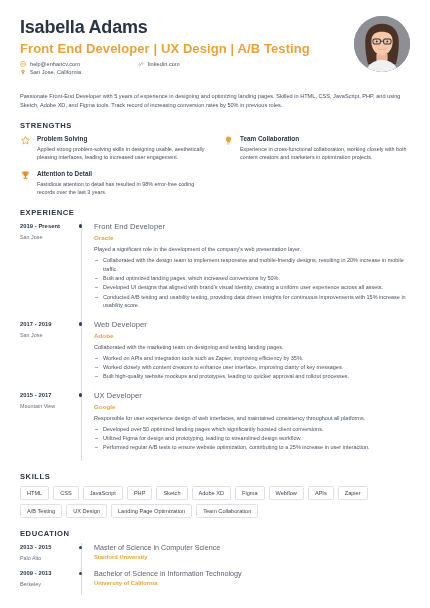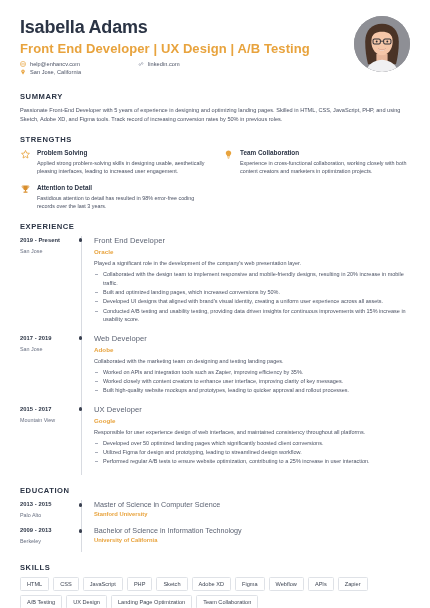--- a/index.html
+++ b/index.html
@@ -317,21 +317,20 @@
         <circle cx="40.5" cy="45.5" r="1.7" fill="#2b2b30"></circle>
         <circle cx="59.5" cy="45.5" r="1.7" fill="#2b2b30"></circle>
 
         <path d="M43 58c3 3.5 11 3.5 14 0-2 5-12 5-14 0z" fill="#ffffff"></path>
         <path d="M43 58c3 3.5 11 3.5 14 0" fill="none" stroke="#c98977" stroke-width="1"></path>
       </svg>
     </div>
   </div>
 
   <div class="section">
-    <div class="section-title">SUMMARY</div>
     <div class="summary-text">Passionate Front-End Developer with 5 years of experience in designing and optimizing landing pages. Skilled in HTML, CSS, JavaScript, PHP, and using Sketch, Adobe XD, and Figma tools. Track record of increasing conversion rates by 50% in previous roles.</div>
   </div>
 
   <div class="section">
     <div class="section-title">STRENGTHS</div>
     <div class="strengths-grid">
 
       <div class="strength">
         <span class="strength-icon">
           <svg viewBox="0 0 24 24">
@@ -434,54 +433,20 @@
       </div>
       <div class="entry-body">
         <div class="entry-role">UX Developer</div>
         <div class="entry-company">Google</div>
         <div class="entry-intro">Responsible for user experience design of web interfaces, and maintained consistency throughout all platforms.</div>
         <ul class="bullets">
           <li>Developed over 50 optimized landing pages which significantly boosted client conversions.</li>
           <li>Utilized Figma for design and prototyping, leading to streamlined design workflow.</li>
           <li>Performed regular A/B tests to ensure website optimization, contributing to a 25% increase in user interaction.</li>
         </ul>
-      </div>
-    </div>
-  </div>
-
-  <div class="section">
-    <div class="section-title">EDUCATION</div>
-
-    <div class="entry edu">
-      <div class="entry-left">
-        <div class="entry-date">2013 - 2015</div>
-        <div class="entry-loc">Palo Alto</div>
-      </div>
-      <div class="entry-rail">
-        <div class="line"></div>
-        <div class="dot"></div>
-      </div>
-      <div class="entry-body">
-        <div class="edu-degree">Master of Science in Computer Science</div>
-        <div class="edu-school">Stanford University</div>
-      </div>
-    </div>
-
-    <div class="entry edu last">
-      <div class="entry-left">
-        <div class="entry-date">2009 - 2013</div>
-        <div class="entry-loc">Berkeley</div>
-      </div>
-      <div class="entry-rail">
-        <div class="line"></div>
-        <div class="dot"></div>
-      </div>
-      <div class="entry-body">
-        <div class="edu-degree">Bachelor of Science in Information Technology</div>
-        <div class="edu-school">University of California</div>
       </div>
     </div>
   </div>
 
   <div class="section">
     <div class="section-title">SKILLS</div>
     <div class="skills-wrap">
       <span class="skill-tag">HTML</span>
       <span class="skill-tag">CSS</span>
       <span class="skill-tag">JavaScript</span>
@@ -492,13 +457,47 @@
       <span class="skill-tag">Webflow</span>
       <span class="skill-tag">APIs</span>
       <span class="skill-tag">Zapier</span>
       <span class="skill-tag">A/B Testing</span>
       <span class="skill-tag">UX Design</span>
       <span class="skill-tag">Landing Page Optimization</span>
       <span class="skill-tag">Team Collaboration</span>
     </div>
   </div>
 
+  <div class="section">
+    <div class="section-title">EDUCATION</div>
+
+    <div class="entry edu">
+      <div class="entry-left">
+        <div class="entry-date">2013 - 2015</div>
+        <div class="entry-loc">Palo Alto</div>
+      </div>
+      <div class="entry-rail">
+        <div class="line"></div>
+        <div class="dot"></div>
+      </div>
+      <div class="entry-body">
+        <div class="edu-degree">Master of Science in Computer Science</div>
+        <div class="edu-school">Stanford University</div>
+      </div>
+    </div>
+
+    <div class="entry edu last">
+      <div class="entry-left">
+        <div class="entry-date">2009 - 2013</div>
+        <div class="entry-loc">Berkeley</div>
+      </div>
+      <div class="entry-rail">
+        <div class="line"></div>
+        <div class="dot"></div>
+      </div>
+      <div class="entry-body">
+        <div class="edu-degree">Bachelor of Science in Information Technology</div>
+        <div class="edu-school">University of California</div>
+      </div>
+    </div>
+  </div>
+
 </div>
 
 </body></html>

